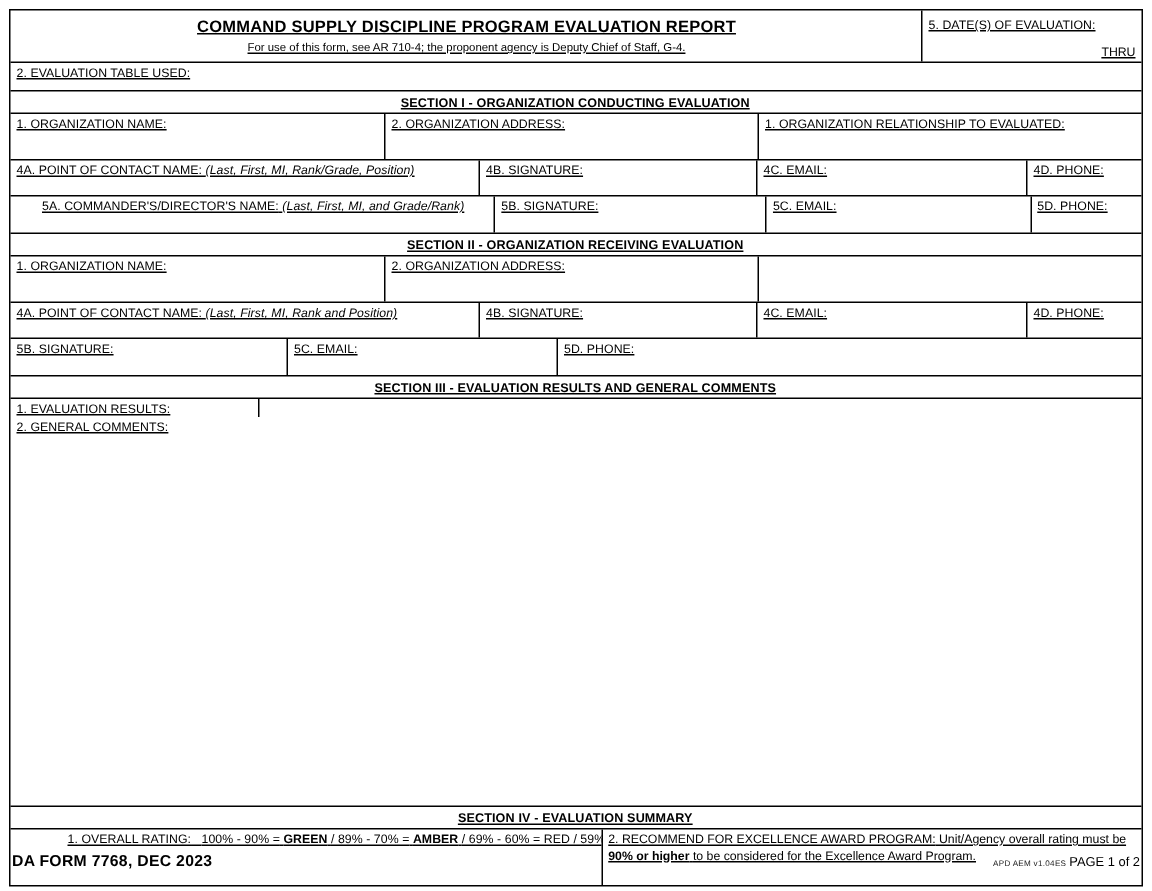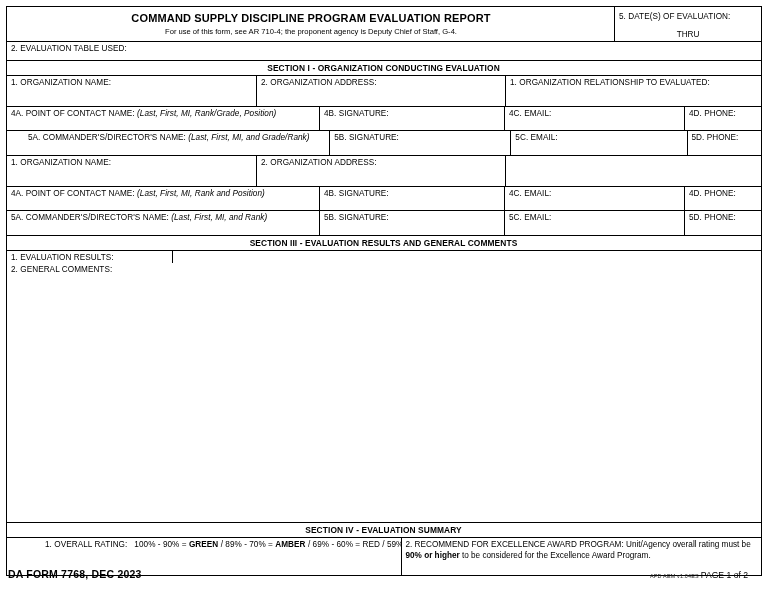--- a/index.html
+++ b/index.html
@@ -31,20 +31,21 @@
   .row {
     display: flex;
     box-sizing: border-box;
   }
   .cell {
     box-sizing: border-box;
     border-right: 1px solid #000;
     padding: 2px 3px 0 4px;
     position: relative;
     overflow: hidden;
+    text-decoration: underline;
   }
   .cell.last { border-right: none; }
   .rowline { border-bottom: 1px solid #000; }
   .rowline-thick { border-bottom: 1.5px solid #000; }
 
   .lbl {
     font-size: 8.2px;
     line-height: 10px;
     letter-spacing: 0.05px;
     white-space: nowrap;
@@ -69,21 +70,21 @@
     font-size: 7.6px;
     line-height: 11px;
     margin-top: 1px;
   }
   .datecell {
     padding-top: 5px;
     font-size: 8.2px;
   }
   .datecell .thru {
     display: block;
-    text-align: center;
+    text-align: right;
     margin-top: 8px;
     font-size: 8.2px;
   }
 
   .sectionbar {
     text-align: center;
     font-size: 8.4px;
     font-weight: bold;
     letter-spacing: 0.1px;
     padding: 2px 0 2px 0;
@@ -93,21 +94,21 @@
   .h-eval-table { height: 19px; }
   .h-orgrow { height: 31px; }
   .h-poc { height: 24px; }
   .h-cmdr { height: 25px; }
   .h-sec3 { height: 272px; flex-direction: column; }
   .h-sec4 { height: 37px; margin-left: 34px; }
 
   .footer {
     position: absolute;
     left: 8px;
-    right: 20px;
+    right: 8px;
     top: 568px;
     display: flex;
     align-items: baseline;
     justify-content: space-between;
   }
   .footer-left {
     font-size: 10.5px;
     font-weight: bold;
     letter-spacing: 0.2px;
   }
@@ -195,20 +196,23 @@
         <div class="lbl">5B. SIGNATURE:</div>
       </div>
       <div class="cell" style="width:180px;">
         <div class="lbl">5C. EMAIL:</div>
       </div>
       <div class="cell last" style="width:75px;">
         <div class="lbl">5D. PHONE:</div>
       </div>
     </div>
 
+    <div class="row rowline">
+      <div class="cell last sectionbar" style="width:753px;">SECTION II - ORGANIZATION RECEIVING EVALUATION</div>
+    </div>
 
     <div class="row rowline h-orgrow">
       <div class="cell" style="width:250px;">
         <div class="lbl">1. ORGANIZATION NAME:</div>
       </div>
       <div class="cell" style="width:249px;">
         <div class="lbl">2. ORGANIZATION ADDRESS:</div>
       </div>
     </div>
 
@@ -221,23 +225,20 @@
       </div>
       <div class="cell" style="width:180px;">
         <div class="lbl">4C. EMAIL:</div>
       </div>
       <div class="cell last" style="width:75px;">
         <div class="lbl">4D. PHONE:</div>
       </div>
     </div>
 
     <div class="row rowline-thick h-cmdr">
-      <div class="cell" style="width:313px;">
-        <div class="lbl"><span>5A. COMMANDER'S/DIRECTOR'S NAME:</span> <span class="it">(Last, First, MI, and Rank)</span></div>
-      </div>
       <div class="cell" style="width:185px;">
         <div class="lbl">5B. SIGNATURE:</div>
       </div>
       <div class="cell" style="width:180px;">
         <div class="lbl">5C. EMAIL:</div>
       </div>
       <div class="cell last" style="width:75px;">
         <div class="lbl">5D. PHONE:</div>
       </div>
     </div>

